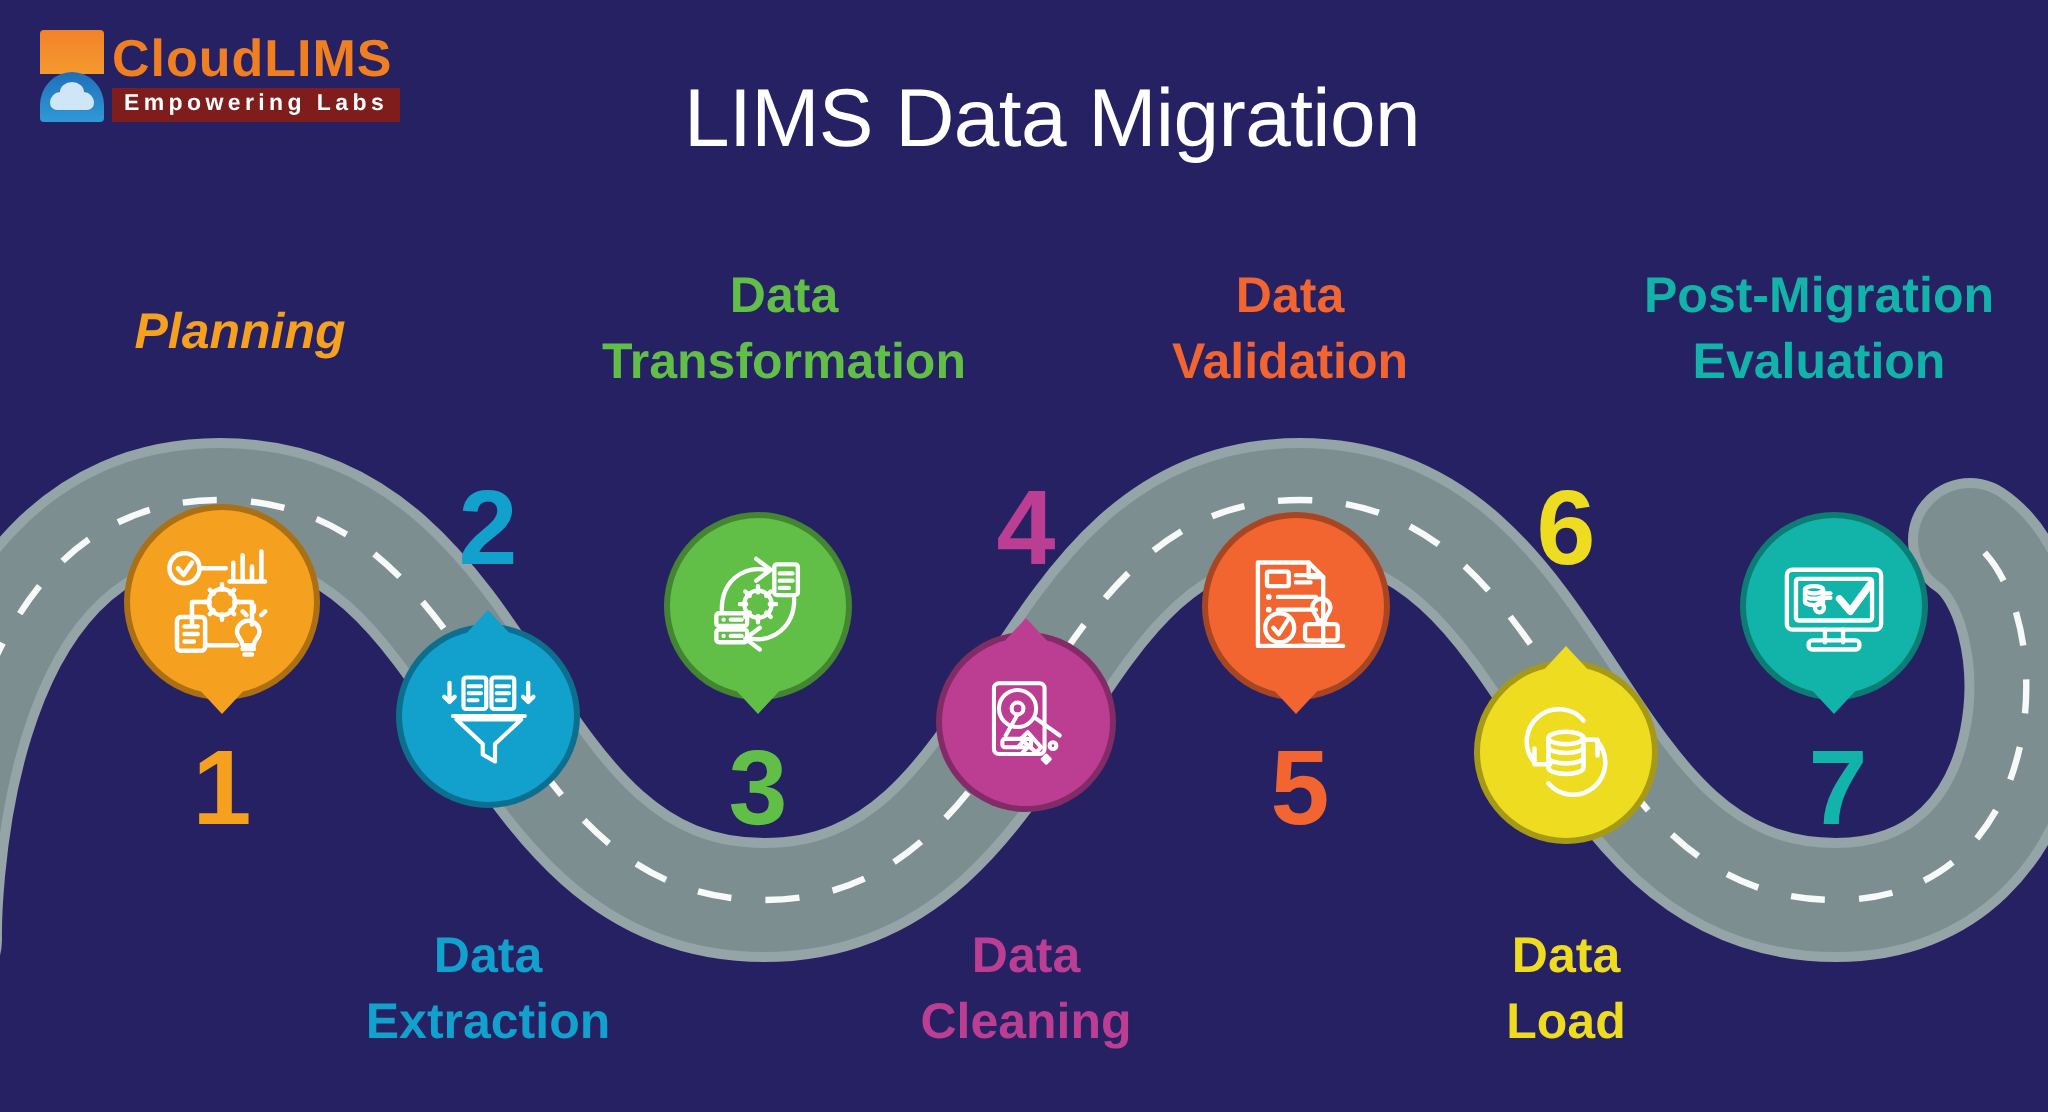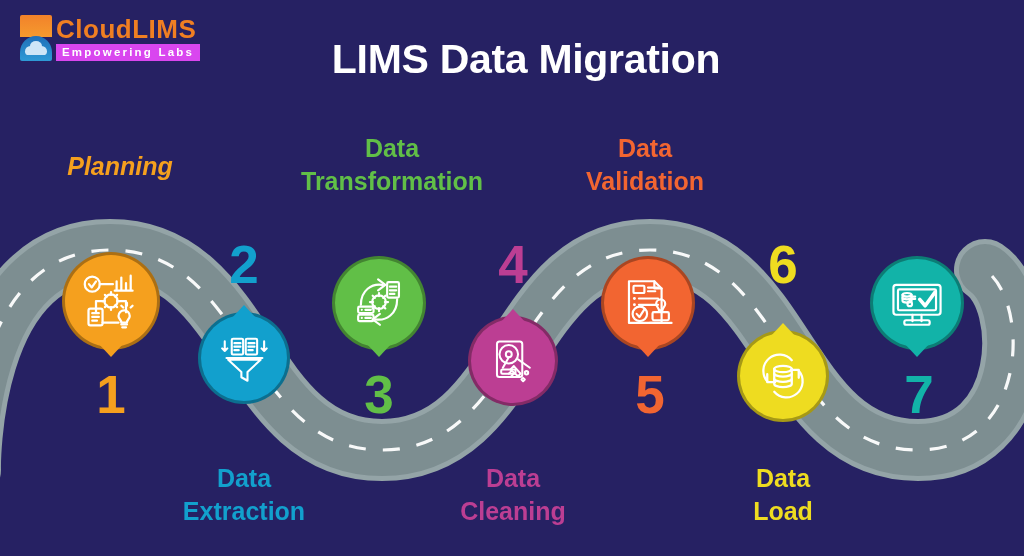--- a/index.html
+++ b/index.html
@@ -49,30 +49,30 @@
     width: 12px; height: 10px; background: #cfe6f7; border-radius: 50%;
   }
   #logo-word {
     position: absolute; left: 36px; top: 0;
     font-size: 26px; font-weight: bold; letter-spacing: .5px;
     color: #f07f22; line-height: 30px; white-space: nowrap;
   }
   #logo-word .lims { color: #f07f22; }
   #logo-tag {
     position: absolute; left: 36px; top: 30px;
-    background: #d946ef; color: #ffffff;
+    background: #7f1d1d; color: #ffffff;
     font-size: 11.5px; font-weight: bold; letter-spacing: 2.2px;
     padding: 2px 6px 3px 6px; white-space: nowrap;
   }
 
   
   #title {
     position: absolute; left: 0; top: 36px; width: 1024px;
     text-align: center;
-    color: #ffffff; font-size: 41px; font-weight: bold;
+    color: #ffffff; font-size: 41px; font-weight: normal;
     letter-spacing: -.3px;
     padding-left: 28px;
   }
 
   
   #road { position: absolute; left: 0; top: 0; width: 1024px; height: 556px; }
 
   
   .step-label {
     position: absolute; text-align: center;
@@ -276,20 +276,22 @@
           <path d="M22 29.5 v5.5 c0 2 4.5 3.6 10 3.6 s10 -1.6 10 -3.6 v-5.5"></path>
           <path d="M22 35.5 v5.5 c0 2 4.5 3.6 10 3.6 s10 -1.6 10 -3.6 v-5.5"></path>
         </g>
       </svg>
     </div>
     <div class="tail" style="border-bottom:14px solid #eedc20;"></div>
   </div>
   <div class="step-label" style="left:683px;top:462px;width:200px;color:#eedc20;">Data
 Load</div>
 
+  <div class="step-label" style="left:802px;top:132px;width:215px;color:#12b3a8;">Post-Migration
+Evaluation</div>
   <div class="pin down" style="left:870px;top:256px;width:94px;height:94px;">
     <div class="disc" style="background:#12b3a8;">
       <svg width="58" height="58" viewBox="0 0 64 64">
         <g fill="none" stroke="#ffffff" stroke-width="2.4" stroke-linecap="round" stroke-linejoin="round">
           <rect x="6" y="12" width="52" height="33" rx="3"></rect>
           <rect x="11" y="17" width="42" height="23" rx="1.5"></rect>
           <path d="M27 45 v7 M37 45 v7"></path>
           <rect x="18" y="51" width="28" height="5" rx="2"></rect>
           <ellipse cx="21" cy="23" rx="5" ry="2"></ellipse>
           <path d="M16 23 v3 c0 1.1 2.2 2 5 2 s5 -.9 5 -2 v-3"></path>

